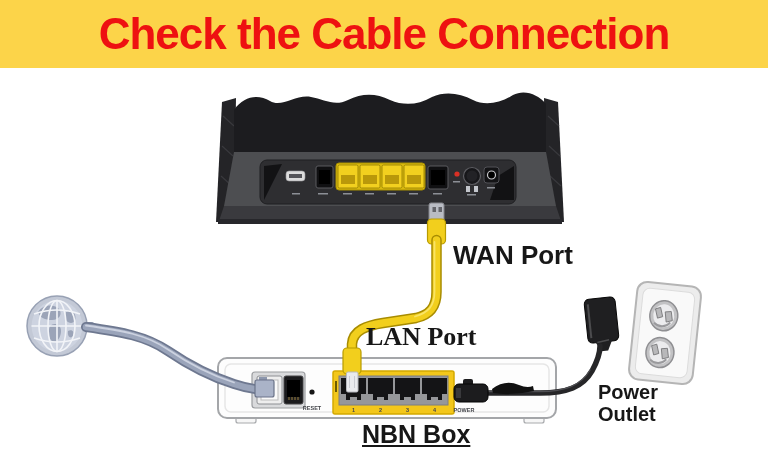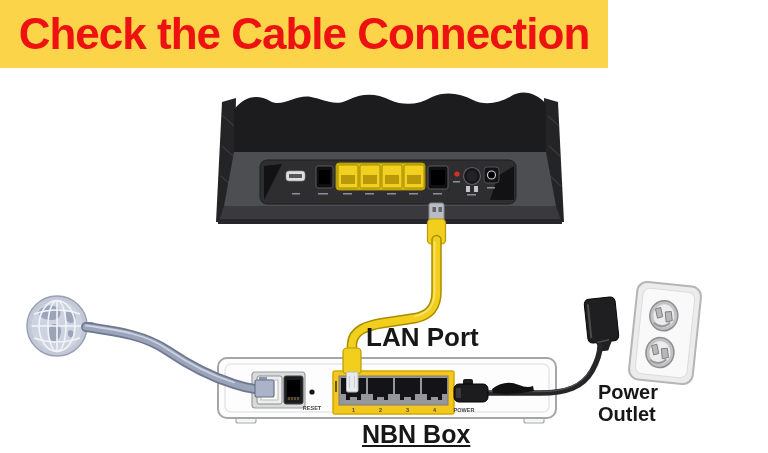--- a/index.html
+++ b/index.html
@@ -1,32 +1,32 @@
 <!DOCTYPE html>
 <html><head>
 <meta charset="utf-8">
 <style>
   html,body { margin:0; padding:0; background:#ffffff; }
   .stage {
     position:relative; width:768px; height:453px; overflow:hidden;
     background:#ffffff; font-family:"Liberation Sans", sans-serif;
   }
   .banner {
-    position:absolute; left:0; top:0; width:608px; height:68px;
+    position:absolute; left:0; top:0; width:768px; height:68px;
     background:#FCD449; display:flex; align-items:center; justify-content:center;
   }
   .banner h1 {
     margin:0; font-size:44px; font-weight:700; letter-spacing:-1px; color:#EE1111;
   }
   .label {
     position:absolute; font-weight:700; color:#171717; white-space:nowrap;
   }
   .label-internet { left:26px; top:252px; font-size:25px; }
   .label-wan      { left:453px; top:240px; font-size:26px; }
-  .label-lan      { left:366px; top:322px; font-size:26px; }
+  .label-lan      { left:366px; top:322px; font-size:26px;font-family:Liberation Serif, serif; }
   .label-nbn      { left:362px; top:420px; font-size:25px;text-decoration:underline; }
   .label-outlet   { left:598px; top:381px; width:82px; font-size:20px;
                     line-height:1.12; text-align:left; white-space:normal; }
   .svg-abs { position:absolute; }
   .svg-globe  { left:24px;  top:293px; }
   .svg-router { left:214px; top:86px; }
   .svg-nbn    { left:212px; top:352px; }
   .svg-outlet { left:555px; top:270px; }
   .svg-cables { left:0; top:0; pointer-events:none; }
   svg { display:block; font-family:"Liberation Sans", sans-serif; }
@@ -251,17 +251,18 @@
       <path d="M 489,391.5 L 540,391.5 C 565,391.5 581,385.5 590,370" stroke="#4E4E52" stroke-width="1.4"></path>
     </g>
     <g>
       <rect x="463" y="379" width="10" height="7" rx="2" fill="#1C1C1E"></rect>
       <rect x="454" y="384" width="34" height="18" rx="5" fill="#1C1C1E" stroke="#050505"></rect>
       <rect x="456" y="388" width="5" height="10" fill="#39393C"></rect>
     </g>
     <path d="M 492,389 Q 505,379 519,385 Q 527,388.5 533,386 L 534,391 Q 512,396 493,393 Z" fill="#111111"></path>
   </svg>
 
+  <div class="label label-wan">WAN Port</div>
   <div class="label label-lan">LAN Port</div>
   <div class="label label-nbn">NBN Box</div>
   <div class="label label-outlet">Power Outlet</div>
 
 </div>
 
 </body></html>

